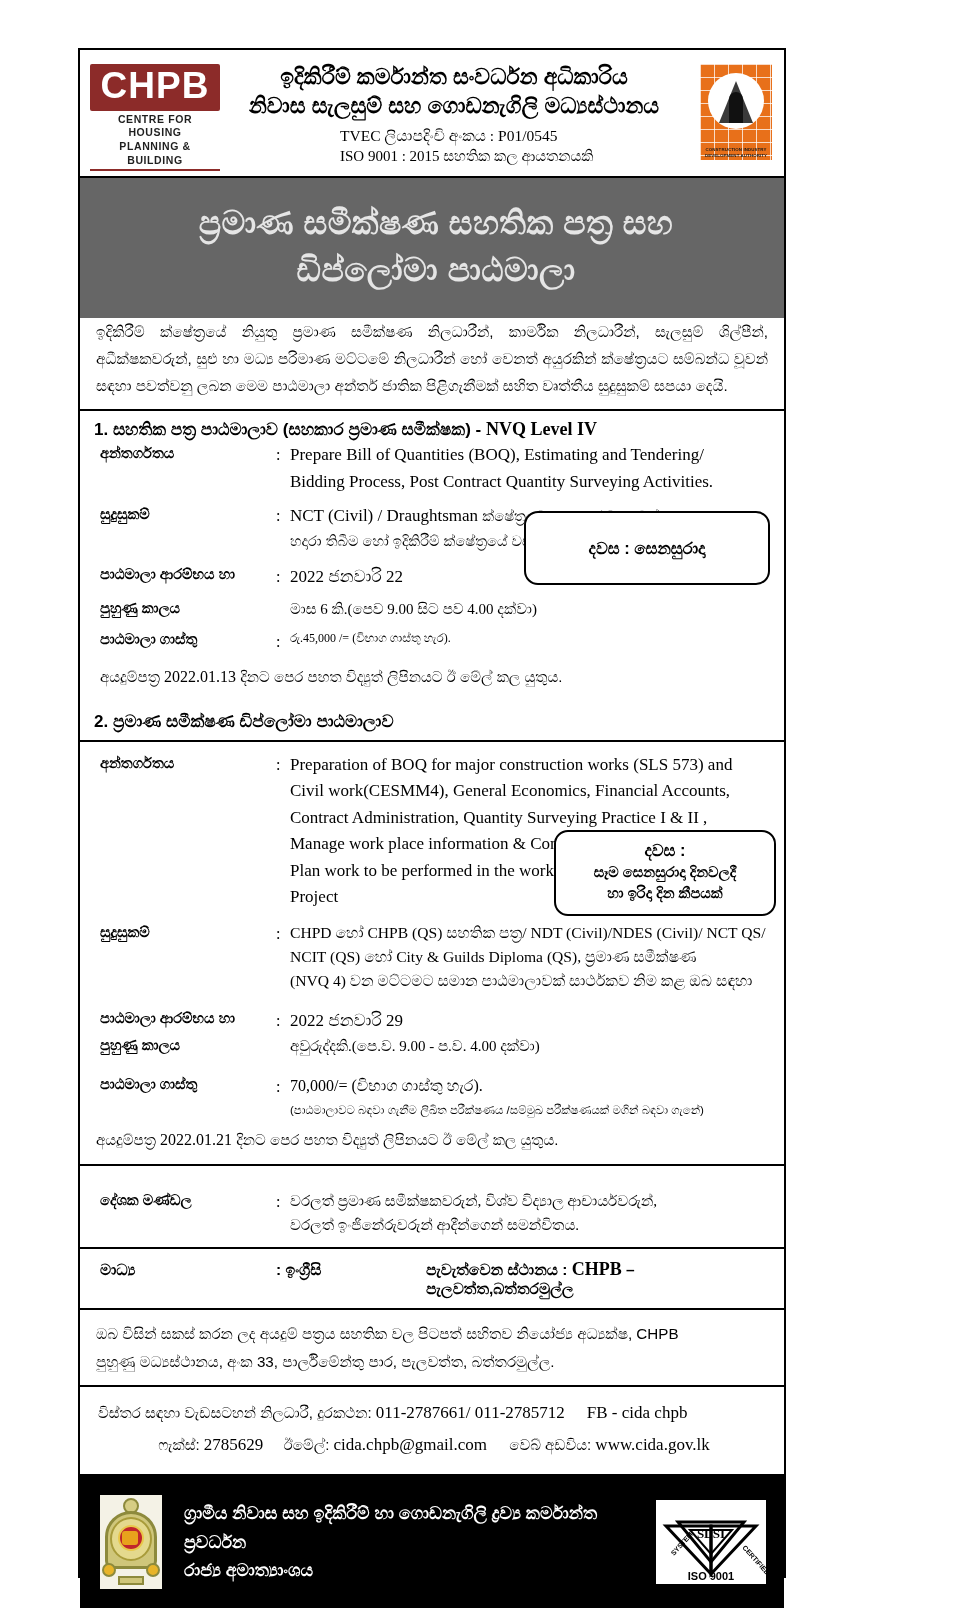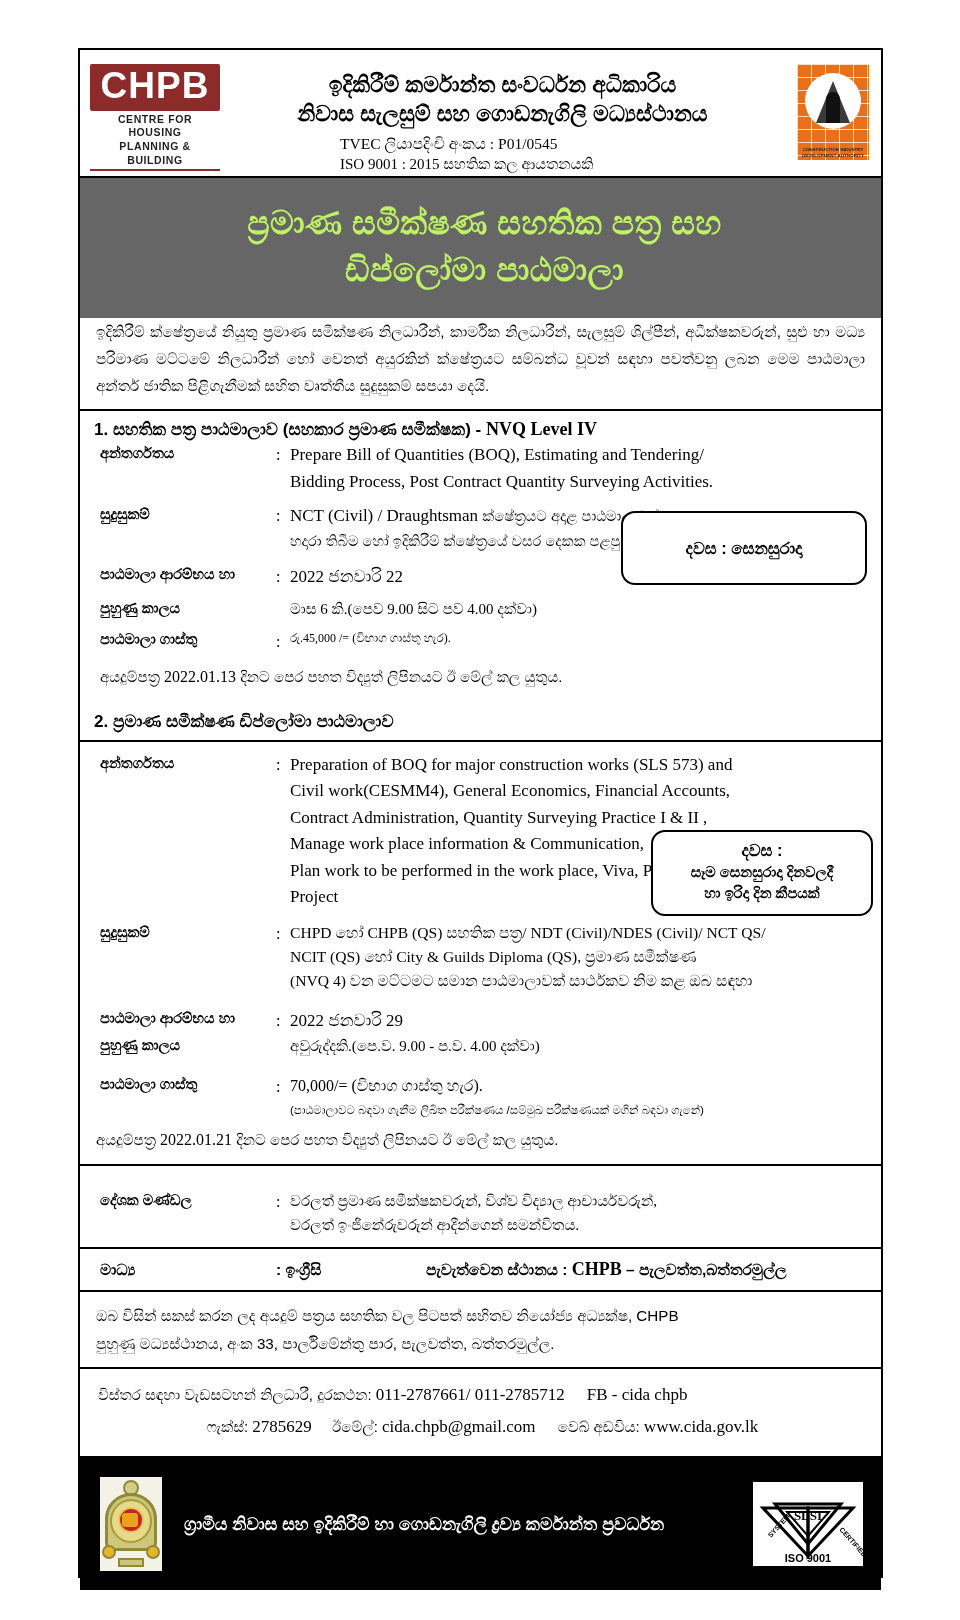--- a/index.html
+++ b/index.html
@@ -10,21 +10,21 @@
     background: #ffffff;
     font-family: "Liberation Serif", serif;
     color: #000;
     overflow: hidden;
   }
 
   #flyer {
     position: absolute;
     left: 78px;
     top: 48px;
-    width: 805px;
+    width: 708px;
     height: 1530px;
     border: 2px solid #000;
     background: #fff;
   }
 
   
   .header {
     display: flex;
     align-items: flex-start;
     padding: 8px 6px 4px 6px;
@@ -63,21 +63,20 @@
     height: 2px;
     background: #8c2b29;
     margin-top: 2px;
   }
 
   .header-center {
     flex: 1 1 auto;
     text-align: center;
     padding-top: 4px;
     padding-right: 12px;
-    margin-top: 8px;
   }
   .org-line {
     font-family: "Liberation Sans", sans-serif;
     font-weight: bold;
     font-size: 22px;
     line-height: 1.32;
     letter-spacing: 0px;
   }
   .tvec-line {
     font-size: 15.5px;
@@ -143,21 +142,21 @@
     color: #1a1a1a;
     line-height: 1.25;
     letter-spacing: 0.1px;
   }
 
   .hdr-rule { height: 2px; background: #000; }
 
   
   .title-banner {
     background: #666666;
-    color: #bef264;
+    color: #e5e5e5;
     text-align: center;
     padding: 22px 2px 26px 10px;
     height: 140px;
   }
   .title-banner div {
     font-family: "Liberation Sans", sans-serif;
     font-weight: bold;
     font-size: 33px;
     line-height: 1.42;
     letter-spacing: 0.4px;
@@ -608,20 +607,21 @@
       <div class="em-ring"></div>
       <div class="em-center"></div>
       <div class="em-lion"></div>
       <div class="em-pot-l"></div>
       <div class="em-pot-r"></div>
       <div class="em-base"></div>
     </div>
 
     <div class="ministry">
       <div>ග්‍රාමීය නිවාස සහ ඉදිකිරීම් හා ගොඩනැගිලි ද්‍රව්‍ය  කර්මාන්ත ප්‍රවර්ධන</div>
+      <div>රාජ්‍ය අමාත්‍යාංශය</div>
     </div>
 
     <div class="slsi">
       <svg viewBox="0 0 110 84">
         <polygon points="10,26 55,26 55,74 " fill="none" stroke="#000" stroke-width="3"></polygon>
         <polygon points="100,26 55,26 55,74 " fill="none" stroke="#000" stroke-width="3"></polygon>
         <polygon points="22,22 88,22 55,62 " fill="none" stroke="#000" stroke-width="3"></polygon>
         <polygon points="34,30 76,30 55,54 " fill="none" stroke="#000" stroke-width="2"></polygon>
         <text x="55" y="38" text-anchor="middle" font-family="Liberation Serif, serif" font-size="13" font-weight="bold" fill="#000">SLSI</text>
         <text x="18" y="56" font-family="Liberation Sans, sans-serif" font-size="7" font-weight="bold" fill="#000" transform="rotate(-48 18 56)">SYSTEM</text>

